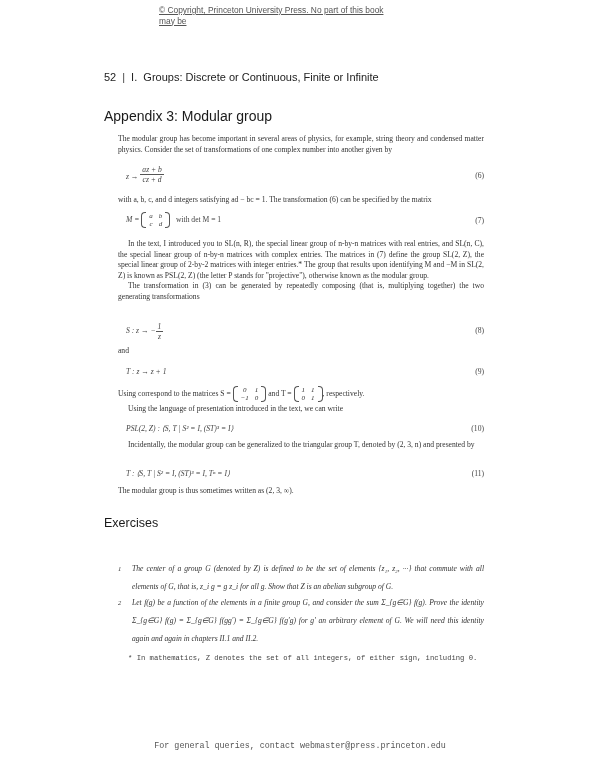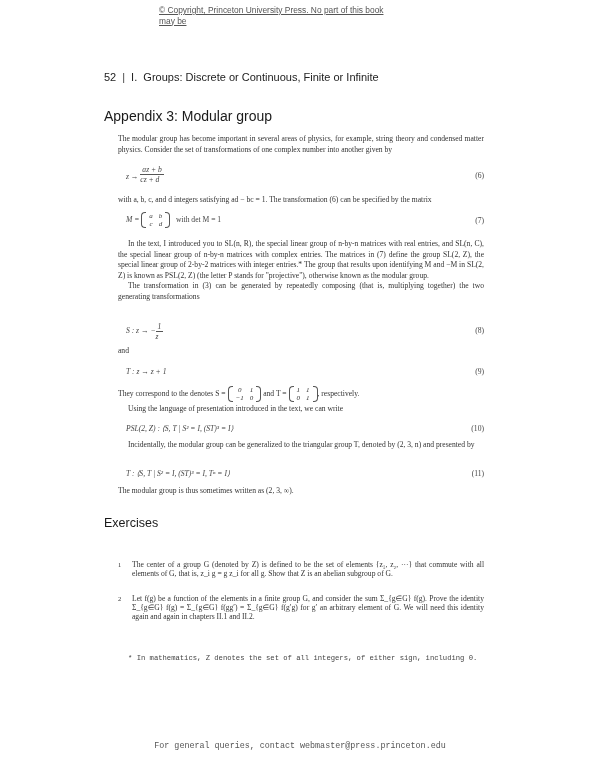--- a/index.html
+++ b/index.html
@@ -7,31 +7,31 @@
   .copyright { position: absolute; left: 159px; top: 5px; width: 240px; font-family: "Liberation Sans", sans-serif; font-size: 8.4px; line-height: 10.6px; color: #555; text-decoration: underline; }
   .running-head { position: absolute; left: 104px; top: 71px; font-family: "Liberation Sans", sans-serif; font-size: 11px; color: #222; white-space: nowrap; }
   .running-head .sep { margin: 0 6px; color: #444; }
   .section-title { position: absolute; left: 104px; top: 108px; font-family: "Liberation Sans", sans-serif; font-size: 14px; color: #1a1a1a; }
   .body { position: absolute; left: 118px; width: 366px; font-family: "Liberation Serif", serif; font-size: 7.6px; line-height: 10.6px; color: #333; text-align: justify; }
   .p { margin: 0; }
   .indent { text-indent: 10px; }
   .eq { position: absolute; left: 118px; width: 366px; font-family: "Liberation Serif", serif; font-size: 7.6px; color: #444; }
   .eq .lhs { position: absolute; left: 8px; white-space: nowrap; font-style: italic; }
   .eq .num { position: absolute; right: 0; font-style: normal; }
-  .frac { display: inline-block; vertical-align: middle; text-align: left; }
+  .frac { display: inline-block; vertical-align: middle; text-align: center; }
   .frac .top { display: block; border-bottom: 0.6px solid #555; padding: 0 2px; line-height: 9px; }
   .frac .bot { display: block; line-height: 9px; }
   .mat { display: inline-block; vertical-align: middle; position: relative; padding: 0 5px; }
   .mat::before, .mat::after { content: ""; position: absolute; top: 0; bottom: 0; width: 4px; border: 0.7px solid #555; }
   .mat::before { left: 0; border-right: none; border-radius: 4px 0 0 4px; }
   .mat::after { right: 0; border-left: none; border-radius: 0 4px 4px 0; }
   .mat table { border-collapse: collapse; font-size: 7px; font-style: italic; }
   .mat td { padding: 0 3px; text-align: center; line-height: 8px; }
   .ex-title { position: absolute; left: 104px; top: 516px; font-family: "Liberation Sans", sans-serif; font-size: 12.5px; color: #1a1a1a; }
-  .ex-item { position: absolute; left: 118px; width: 366px; font-family: "Liberation Serif", serif; font-size: 7.6px; line-height: 9px; color: #333; }
+  .ex-item { position: absolute; left: 118px; width: 366px; font-family: "Liberation Serif", serif; font-size: 7.6px; line-height: 18px; color: #333; font-style: italic; }
   .ex-item .n { position: absolute; left: 0; top: 0; font-size: 6.5px; }
   .ex-item .t { margin-left: 14px; display: block; text-align: justify; }
   .footnote { position: absolute; left: 128px; top: 654px; font-family: Liberation Mono, monospace; font-size: 7.2px; color: #444; }
   .footer { position: absolute; left: 0; width: 600px; top: 741px; text-align: center; font-family: Liberation Mono, monospace; font-size: 8.4px; color: #555; }
 </style>
 </head>
 <body>
 
 <div class="copyright">
   <div>© Copyright, Princeton University Press. No part of this book may be</div>
@@ -93,21 +93,21 @@
 <div class="body" style="top:346px;">
   <p class="p">and</p>
 </div>
 
 <div class="eq" style="top:367px;">
   <span class="lhs">T : z → z + 1</span>
   <span class="num">(9)</span>
 </div>
 
 <div class="body" style="top:386px; text-align:left;">
-  <span>They correspond to the denotes S =</span>
+  <span>Using correspond to the matrices S =</span>
   <span class="mat"><table>
         <tbody>
           <tr>
             <td>0</td>
             <td>1</td>
           </tr>
           <tr>
             <td>−1</td>
             <td>0</td>
           </tr>

